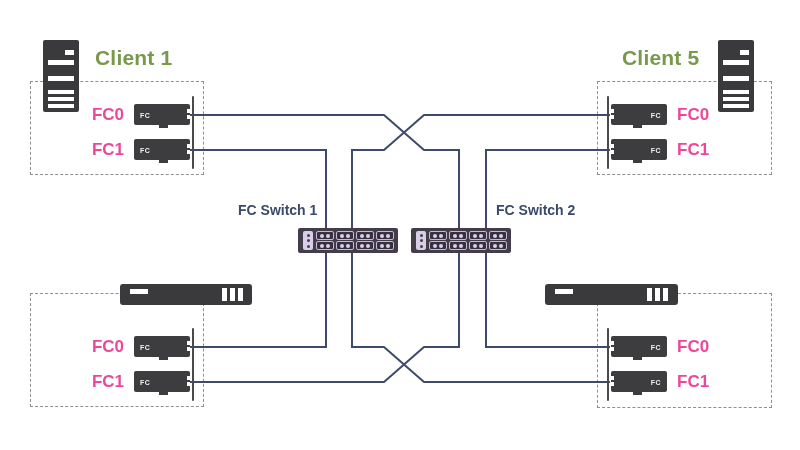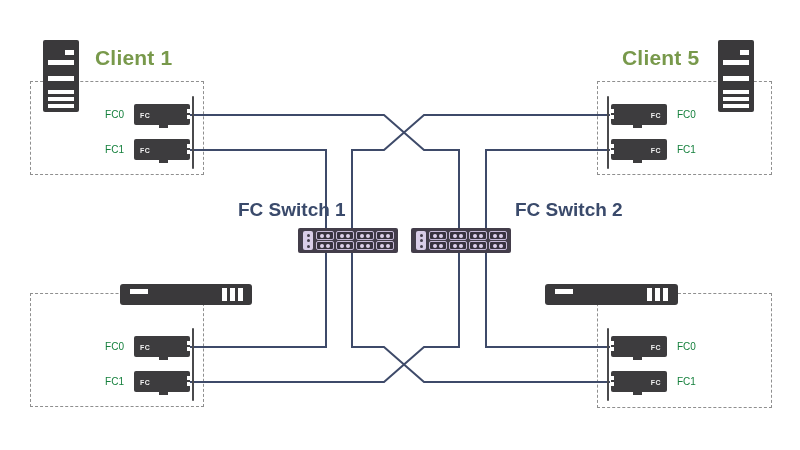--- a/index.html
+++ b/index.html
@@ -9,25 +9,25 @@
   
   .dashed-box{position:absolute;border:1.5px dashed #8f8f8f;z-index:0;}
 
   
   svg.wires{position:absolute;left:0;top:0;z-index:1;}
   svg.wires polyline{fill:none;stroke:#3e4a69;stroke-width:2;}
 
   
   .client-title{position:absolute;font-size:21px;font-weight:bold;color:#78994b;
     letter-spacing:.2px;z-index:2;white-space:nowrap;}
-  .fc-label{position:absolute;width:38px;font-size:10px;font-weight:normal;color:#15803d;
+  .fc-label{position:absolute;width:38px;font-size:17px;font-weight:bold;color:#ec4899;
     line-height:17px;z-index:2;}
   .fc-label.r{text-align:right;}
   .fc-label.l{text-align:left;}
-  .switch-label{position:absolute;font-size:19px;font-weight:600;color:#3a4a6b;
+  .switch-label{position:absolute;font-size:14px;font-weight:600;color:#3a4a6b;
     line-height:16px;z-index:2;white-space:nowrap;}
 
   
   .fc-card{position:absolute;width:56px;height:21px;background:#3d3c3e;border-radius:2px;z-index:2;}
   .fc-card .fc-text{position:absolute;top:50%;transform:translateY(-50%);
     font-size:7px;font-weight:bold;color:#f2f2f2;letter-spacing:.5px;}
   .fc-card .fc-text{left:6px;}
   .fc-card.flip .fc-text{left:auto;right:6px;}
   .fc-card .bracket{position:absolute;top:-8px;width:2px;height:38px;background:#4a4a4c;border-radius:1px;}
   .fc-card .bracket{right:-4px;}
@@ -176,21 +176,21 @@
           <i></i>
           <i></i>
         </span>
         <span class="pgroup">
           <i></i>
           <i></i>
         </span>
       </span>
   </div>
 
-  <div class="switch-label" style="left:515px;top:202px;">FC Switch 2</div>
+  <div class="switch-label" style="left:496px;top:202px;">FC Switch 2</div>
   <div class="fc-switch" style="left:411px;top:228px;">
     <span class="switch-module">
         <i></i>
         <i></i>
         <i></i>
       </span>
     <span class="switch-ports">
         <span class="pgroup">
           <i></i>
           <i></i>

